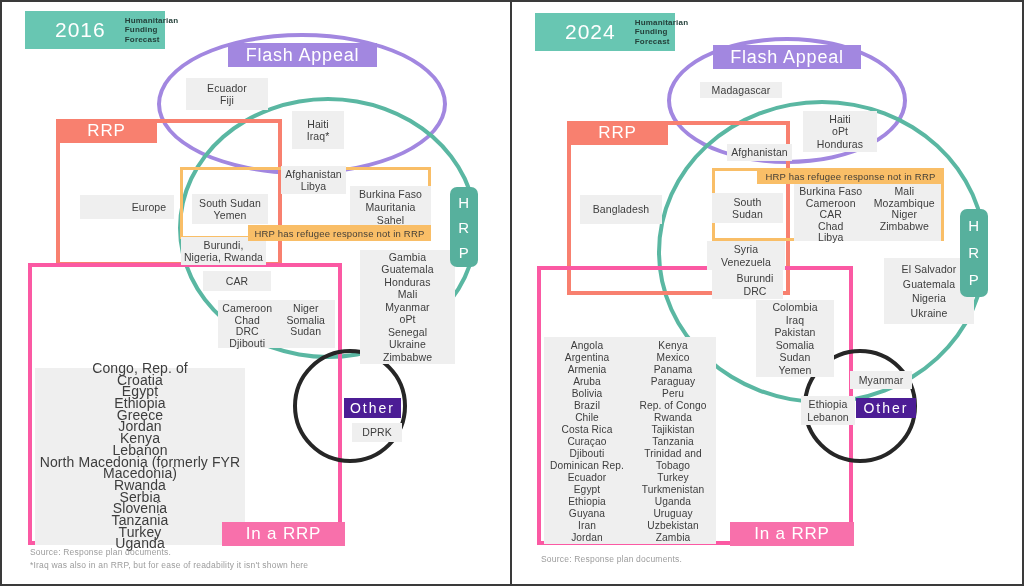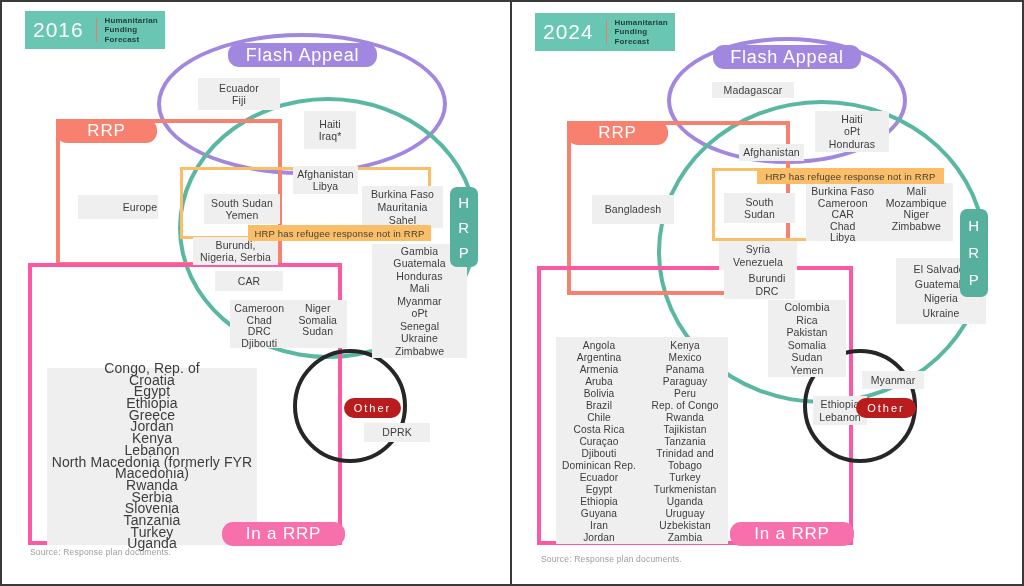--- a/index.html
+++ b/index.html
@@ -16,47 +16,47 @@
   .purple { border:4px solid #a287e0; }
   .teal   { border:4px solid #5ab7a2; }
   .salmon { border:4px solid #f8806f; }
   .orange { border:3px solid #f9be67; }
   .pinkb  { border:4px solid #fb59a3; }
   .blackb { border:4px solid #262626; }
   .gbox {
     position:absolute; background:#efefef; color:#3d3d3d;
     display:flex; align-items:center; justify-content:center;
     text-align:center; white-space:pre-line;
-    font-size:10.5px; line-height:12.2px; letter-spacing:.1px; z-index:10;margin-left:12px;
+    font-size:10.5px; line-height:12.2px; letter-spacing:.1px; z-index:10;
   }
   .cols { align-items:flex-start; padding-top:3px; }
   .col { flex:1 1 0; white-space:pre-line; text-align:center; }
   .slabel {
     position:absolute; color:#fff; display:flex; align-items:center; justify-content:center;
-    letter-spacing:.8px; z-index:20; white-space:nowrap;border-radius:11px;
+    letter-spacing:.8px; z-index:20; white-space:nowrap;
   }
   .band {
     position:absolute; background:#f9be67; color:#454038;
     display:flex; align-items:center; justify-content:center;
     font-size:9.5px; letter-spacing:.2px; z-index:15; white-space:nowrap;
   }
   .hrptab {
     position:absolute; background:#57b09d; color:#fff; border-radius:7px;
     font-size:15px; line-height:25px; text-align:center;
     word-break:break-all; padding:3px 7px; z-index:20; letter-spacing:.5px;
   }
   .badge {
     position:absolute; background:#68c6b2; display:flex; align-items:center;
-    padding-left:8px; z-index:20;
+    padding-left:30px; z-index:20;
   }
   .badge .year { color:#fff; font-size:21px; letter-spacing:1px; }
   .badge .bar { width:2px; height:24px; background:#f0776c; margin:0 7px 0 12px; }
   .badge .brand { font-size:8px; line-height:9.5px; font-weight:bold; color:#24403a; white-space:pre-line; letter-spacing:.2px; }
   .footnote { position:absolute; font-size:8.5px; color:#9c9c9c; letter-spacing:.2px; z-index:10; white-space:nowrap; }
-  .otherl { background:#b91c1c; font-size:11px; letter-spacing:2px; }
+  .otherl { background:#4c1d95; font-size:14px; letter-spacing:2px; }
   .flashl { background:#a287e0; font-size:18px; }
   .rrpl   { background:#f8806f; font-size:17px; }
   .inrrpl { background:#f870ab; font-size:17px; }
 </style>
 </head>
 <body>
 
 <div id="canvas">
 
   <div class="ell purple" style="left:157px;top:33px;width:290px;height:142px;"></div>
@@ -70,50 +70,50 @@
     <span class="year">2016</span>
     <span class="bar"></span>
     <span class="brand">Humanitarian
 Funding Forecast</span>
   </div>
 
   <div class="gbox" style="left:186px;top:78px;width:82px;height:32px;">Ecuador
 Fiji</div>
   <div class="gbox" style="left:292px;top:111px;width:52px;height:38px;">Haiti
 Iraq*</div>
-  <div class="gbox" style="left:66px;top:195px;width:80px;height:24px;padding-left:44px;">Europe</div>
+  <div class="gbox" style="left:80px;top:195px;width:94px;height:24px;padding-left:44px;">Europe</div>
   <div class="gbox" style="left:281px;top:166px;width:65px;height:28px;">Afghanistan
 Libya</div>
   <div class="gbox" style="left:192px;top:194px;width:76px;height:30px;">South Sudan
 Yemen</div>
   <div class="gbox" style="left:350px;top:186px;width:81px;height:42px;line-height:13px;">Burkina Faso
 Mauritania
 Sahel</div>
   <div class="gbox" style="left:181px;top:237px;width:85px;height:28px;">Burundi,
-Nigeria, Serbia</div>
+Nigeria, Rwanda</div>
   <div class="gbox" style="left:203px;top:271px;width:68px;height:20px;">CAR</div>
   <div class="gbox cols" style="left:218px;top:300px;width:117px;height:48px;line-height:11.5px;">
     <div class="col">Cameroon
 Chad
 DRC
 Djibouti</div>
     <div class="col">Niger
 Somalia
 Sudan</div>
   </div>
-  <div class="gbox" style="left:360px;top:244px;width:95px;height:114px;line-height:12.5px;">Gambia
+  <div class="gbox" style="left:360px;top:250px;width:95px;height:114px;line-height:12.5px;">Gambia
 Guatemala
 Honduras
 Mali
 Myanmar
 oPt
 Senegal
 Ukraine
 Zimbabwe</div>
-  <div class="gbox" style="left:352px;top:423px;width:66px;height:19px;">DPRK</div>
+  <div class="gbox" style="left:352px;top:423px;width:50px;height:19px;">DPRK</div>
   <div class="gbox" style="left:35px;top:368px;width:210px;height:177px;font-size:14px;line-height:11.7px;">Congo, Rep. of
 Croatia
 Egypt
 Ethiopia
 Greece
 Jordan
 Kenya
 Lebanon
 North Macedonia (formerly FYR Macedonia)
 Rwanda
@@ -125,20 +125,21 @@
 
   <div class="band" style="left:248px;top:225px;width:183px;height:16px;">HRP has refugee response not in RRP</div>
 
   <div class="slabel flashl" style="left:228px;top:43px;width:149px;height:24px;">Flash Appeal</div>
   <div class="slabel rrpl" style="left:56px;top:119px;width:101px;height:24px;">RRP</div>
   <div class="hrptab" style="left:450px;top:187px;width:28px;height:80px;">HRP</div>
   <div class="slabel inrrpl" style="left:222px;top:522px;width:123px;height:24px;">In a RRP</div>
   <div class="slabel otherl" style="left:344px;top:398px;width:57px;height:20px;">Other</div>
 
   <div class="footnote" style="left:30px;top:547px;">Source: Response plan documents.</div>
+  <div class="footnote" style="left:30px;top:560px;">*Iraq was also in an RRP, but for ease of readability it isn't shown here</div>
 
   <div class="ell purple" style="left:667px;top:37px;width:240px;height:127px;"></div>
   <div class="ell teal" style="left:657px;top:100px;width:330px;height:304px;"></div>
   <div class="abs salmon" style="left:567px;top:121px;width:223px;height:174px;"></div>
   <div class="abs orange" style="left:712px;top:168px;width:232px;height:73px;"></div>
   <div class="abs pinkb" style="left:537px;top:266px;width:316px;height:279px;"></div>
   <div class="ell blackb" style="left:803px;top:349px;width:114px;height:114px;"></div>
 
   <div class="badge" style="left:535px;top:13px;width:140px;height:38px;">
     <span class="year">2024</span>
@@ -164,21 +165,21 @@
     <div class="col">Mali
 Mozambique
 Niger
 Zimbabwe</div>
   </div>
   <div class="gbox" style="left:707px;top:241px;width:78px;height:29px;">Syria
 Venezuela</div>
   <div class="gbox" style="left:712px;top:270px;width:71px;height:29px;padding-left:15px;">Burundi
 DRC</div>
   <div class="gbox" style="left:756px;top:300px;width:78px;height:77px;line-height:12.5px;">Colombia
-Rica
+Iraq
 Pakistan
 Somalia
 Sudan
 Yemen</div>
   <div class="gbox" style="left:884px;top:258px;width:90px;height:66px;line-height:14.5px;">El Salvador
 Guatemala
 Nigeria
 Ukraine</div>
   <div class="gbox" style="left:850px;top:371px;width:62px;height:18px;">Myanmar</div>
   <div class="gbox" style="left:801px;top:396px;width:54px;height:29px;">Ethiopia

